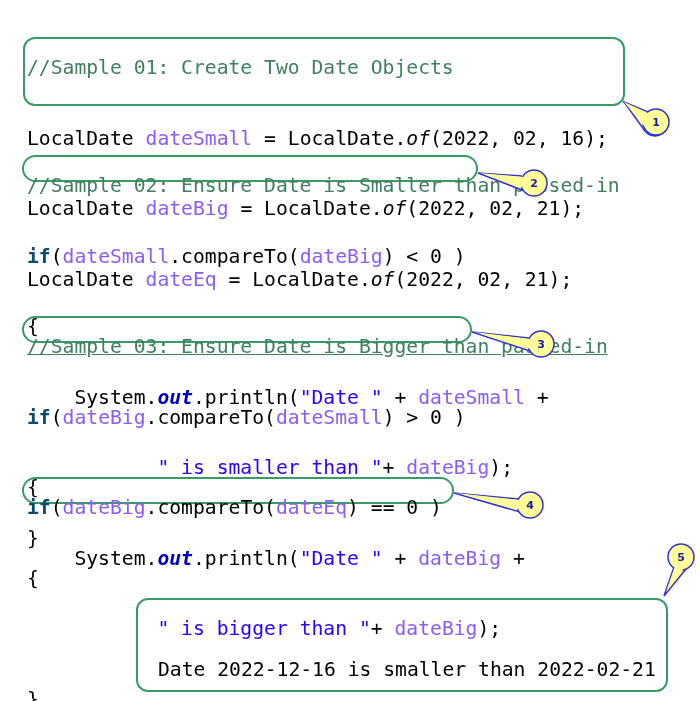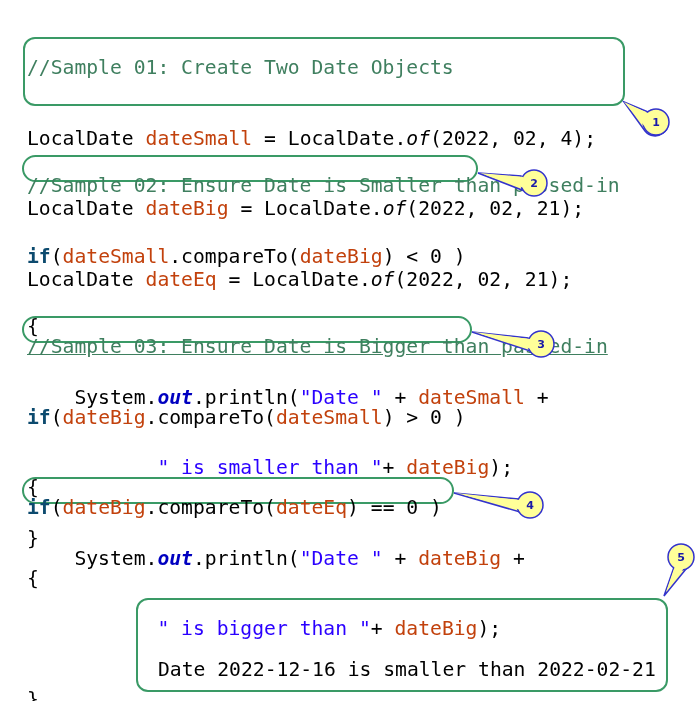--- a/index.html
+++ b/index.html
@@ -1,21 +1,21 @@
 <!DOCTYPE html>
 <html><head>
 <meta charset="utf-8">
 <style>
   html, body { margin:0; padding:0; background:#ffffff; }
   body { width:700px; height:701px; position:relative; overflow:hidden; }
   .code { position:absolute; left:27px; font-family:"DejaVu Sans Mono", monospace; font-size:19.7px; white-space:pre; line-height:23.5px; color:#000000; }
   .line { height:23.5px; }
   .cmt { color:#3f7f5f; }
   .kw { color:#0c4a6e; font-weight:bold; }
-  .var { color:#c2410c; }
+  .var { color:#8b5cf6; }
   .str { color:#2a00ff; }
   .fld { color:#0000c0; font-weight:bold; font-style:italic;text-align:center; }
   .ital { font-style:italic; }
   .ul { text-decoration:underline; text-decoration-color:#3f7f5f; }
   .box { position:absolute; border:2px solid #3a9a66; border-radius:12px; box-sizing:border-box; }
   .pill { position:absolute; border:2px solid #3a9a66; border-radius:14px; box-sizing:border-box; }
   svg.callouts { position:absolute; left:0; top:0; width:700px; height:701px; pointer-events:none; }
   .callout-num { font-family:"DejaVu Sans", sans-serif; font-size:11px; font-weight:bold; fill:#1a1aa8; }
   .output { position:absolute; left:158px; top:610px; font-family:"DejaVu Sans Mono", monospace; font-size:19.7px; line-height:24px; white-space:pre; color:#000; }
 </style>
@@ -23,21 +23,21 @@
 <body>
 
 <div class="box" style="left:23px; top:37px; width:602px; height:69px;"></div>
 <div class="pill" style="left:22px; top:155px; width:456px; height:27px;"></div>
 <div class="pill" style="left:22px; top:316px; width:450px; height:27px;"></div>
 <div class="pill" style="left:22px; top:477px; width:432px; height:27px;"></div>
 <div class="box" style="left:136px; top:598px; width:532px; height:94px;"></div>
 
 <div class="code" style="top:9px;">
   <div class="line"><span class="cmt">//Sample 01: Create Two Date Objects</span></div>
-  <div class="line"><span>LocalDate</span> <span class="var">dateSmall</span><span> = LocalDate.</span><span class="ital">of</span><span>(2022, 02, 4);</span></div>
+  <div class="line"><span>LocalDate</span> <span class="var">dateSmall</span><span> = LocalDate.</span><span class="ital">of</span><span>(2022, 02, 16);</span></div>
   <div class="line"><span>LocalDate</span> <span class="var">dateBig</span><span> = LocalDate.</span><span class="ital">of</span><span>(2022, 02, 21);</span></div>
   <div class="line"><span>LocalDate</span> <span class="var">dateEq</span><span> = LocalDate.</span><span class="ital">of</span><span>(2022, 02, 21);</span></div>
 </div>
 
 <div class="code" style="top:127px;">
   <div class="line"><span class="cmt">//Sample 02: Ensure Date is Smaller than passed-in</span></div>
   <div class="line"><span class="kw">if</span><span>(</span><span class="var">dateSmall</span><span>.compareTo(</span><span class="var">dateBig</span><span>) &lt; 0 )</span></div>
   <div class="line"><span>{</span></div>
   <div class="line"><span>    System.</span><span class="fld">out</span><span>.println(</span><span class="str">"Date "</span><span> + </span><span class="var">dateSmall</span><span> +</span></div>
   <div class="line"><span>           </span><span class="str">" is smaller than "</span><span>+ </span><span class="var">dateBig</span><span>);</span></div>

